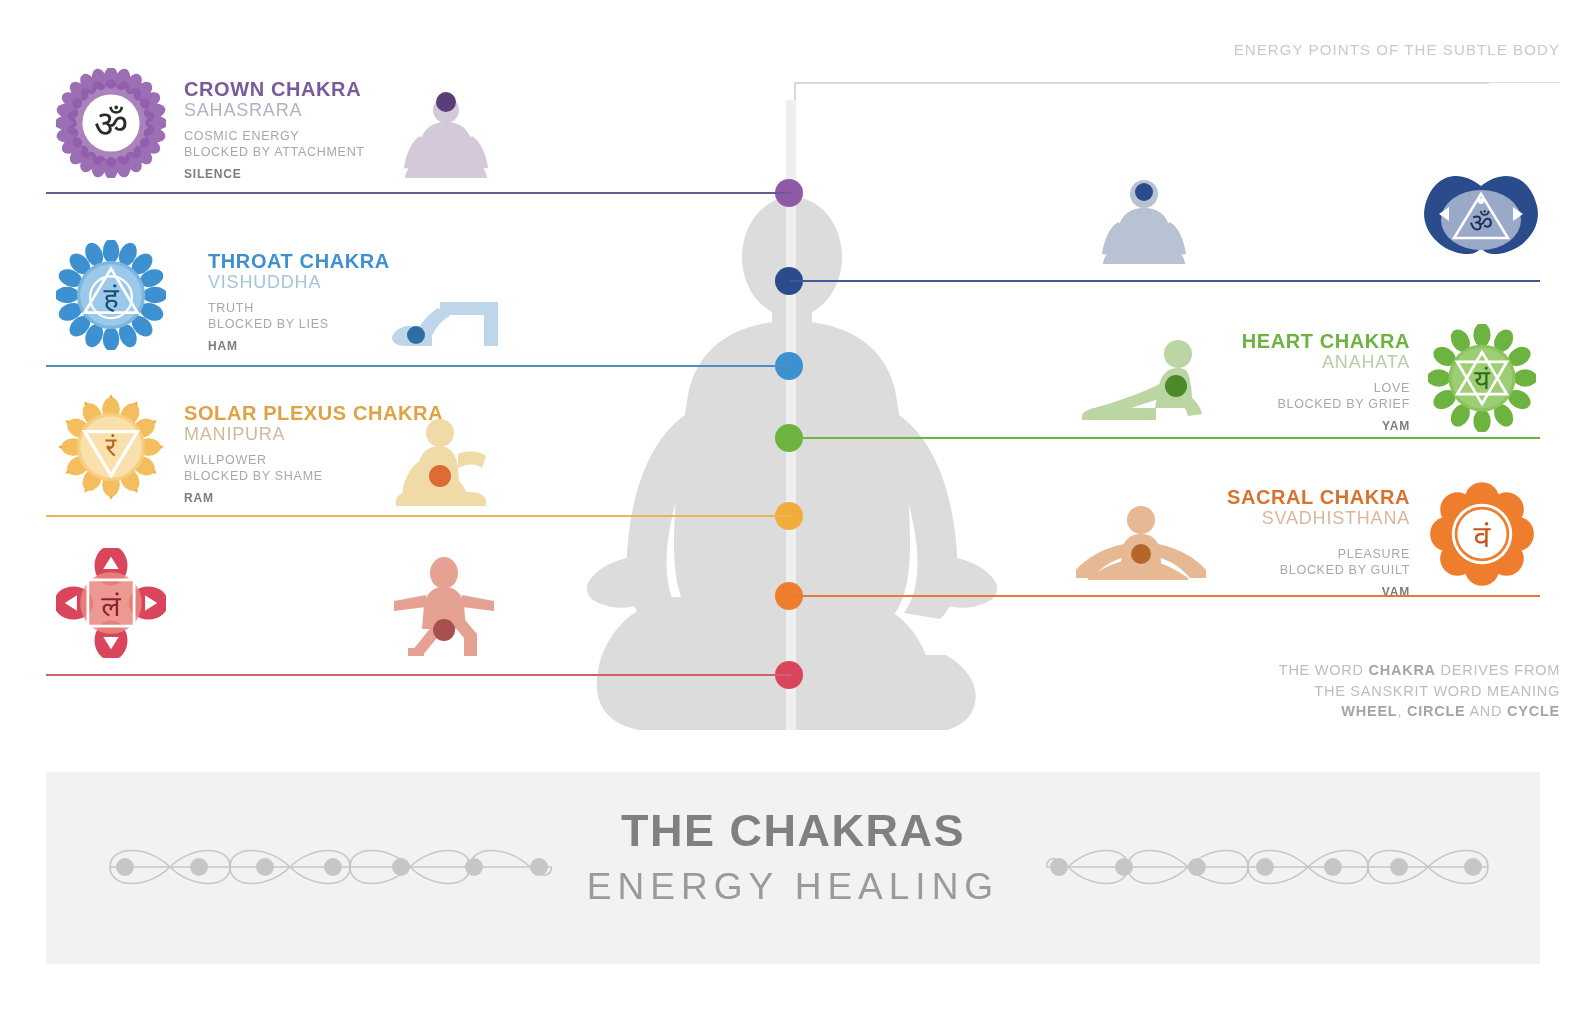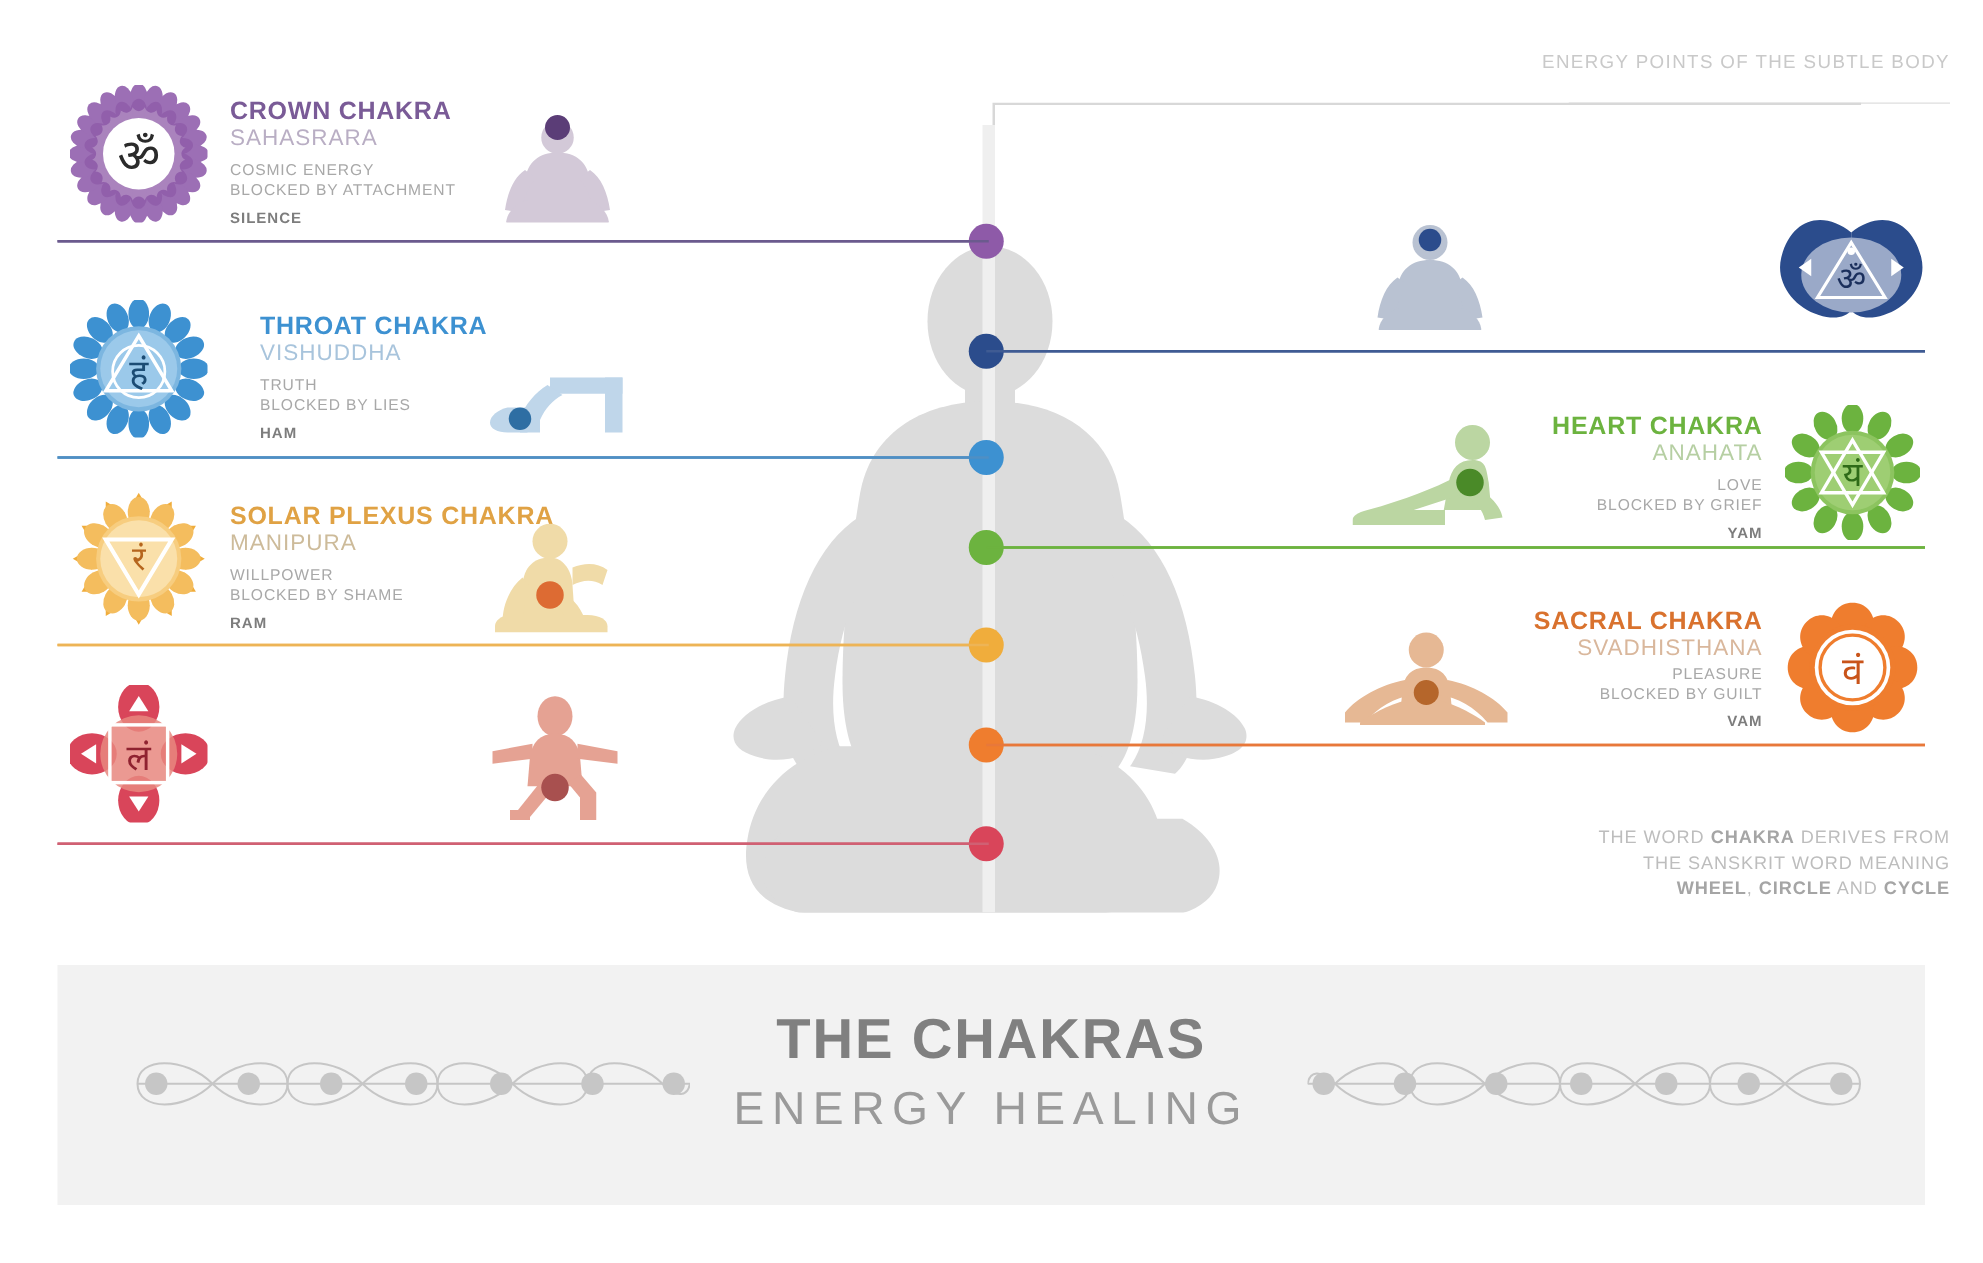--- a/index.html
+++ b/index.html
@@ -429,21 +429,21 @@
       <path d="M100 56 c10 4 18 12 20 22 l-14 2 c-2 -8 -6 -12 -10 -14 Z"></path>
     </g>
     <circle cx="94" cy="50" r="11" fill="#4a8a28"></circle>
   </svg>
   <div class="sep" style="left:789px;top:437px;width:751px;background:#6cb33f;"></div>
 
   <div class="card right" style="left:1160px;top:478px;width:380px;height:120px;">
     <div class="txt" style="left:0px;top:8px;width:250px;">
       <div class="ttl" style="color:#d9722e;">SACRAL CHAKRA</div>
       <div class="sans" style="color:#d9b79c;">SVADHISTHANA</div>
-      <div class="attr" style="margin-top:1px;">PLEASURE</div>
+      <div class="attr" style="margin-top:16px;">PLEASURE</div>
       <div class="attr">BLOCKED BY GUILT</div>
       <div class="mantra">VAM</div>
     </div>
     <svg class="mandala" style="left:268px;top:2px;width:108px;height:108px;" viewBox="0 0 100 100">
       <g fill="#ef7d2e">
         <g id="sa">
             <path d="M50 2 c10 0 16 8 16 16 c0 6 -6 10 -16 10 c-10 0 -16 -4 -16 -10 c0 -8 6 -16 16 -16 Z"></path>
           </g>
         <use href="#sa" transform="rotate(45 50 50)"></use>
           <use href="#sa" transform="rotate(90 50 50)"></use>

